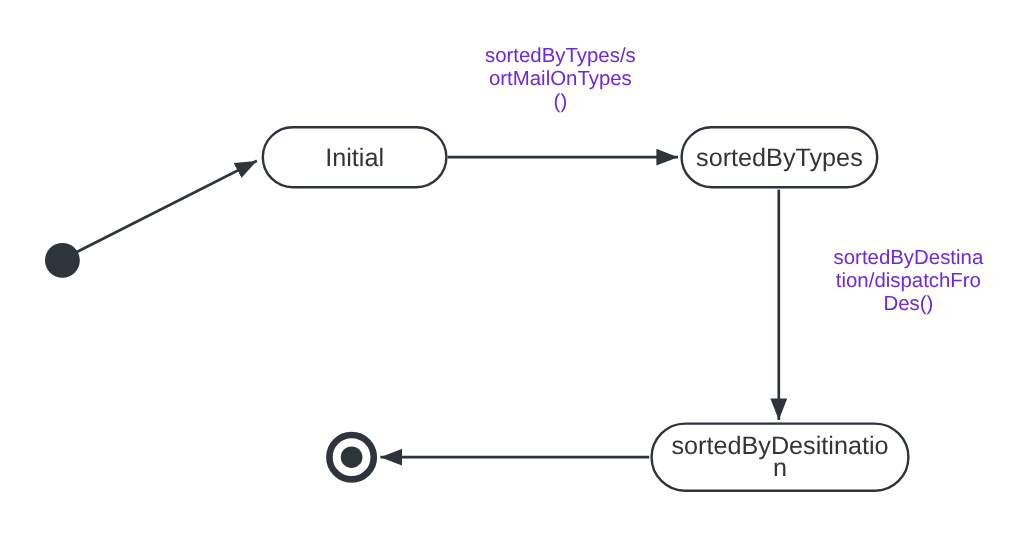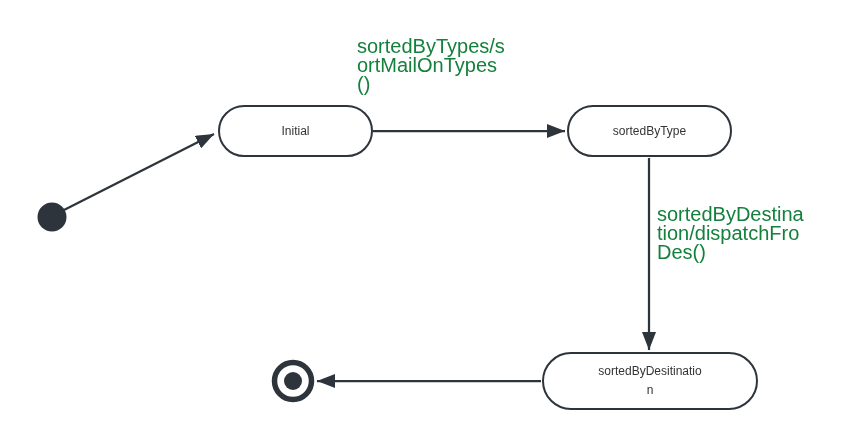--- a/index.html
+++ b/index.html
@@ -5,29 +5,29 @@
   html,body { margin:0; padding:0; background:#ffffff; }
   .canvas {
     position:relative; width:859px; height:447px; background:#ffffff;
     font-family:"Liberation Sans", sans-serif; overflow:hidden;
   }
   .edges-layer { position:absolute; left:0; top:0; width:859px; height:447px; }
   .state {
     position:absolute; box-sizing:border-box;
     display:flex; align-items:center; justify-content:center;
     background:#ffffff; border:2.5px solid #2d343c; border-radius:29px;
-    color:#343434; font-size:12px; line-height:19px; text-align:center;
+    color:#343434; font-size:21px; line-height:19px; text-align:center;
     white-space:pre-line;
   }
   .state-initial       { left:218px; top:105px; width:155px; height:52px; }
   .state-sortedbytype  { left:567px; top:105px; width:165px; height:52px; }
   .state-sortedbydest  { left:542px; top:352px; width:216px; height:58px; }
   .edge-label {
-    position:absolute; color:#15803d; font-size:20px; line-height:19px;
-    text-align:left; white-space:pre-line;
+    position:absolute; color:#6d28d9; font-size:17px; line-height:19px;
+    text-align:center; white-space:pre-line;
   }
   .label-t1 { left:357px; top:37px;  width:220px; }
   .label-t2 { left:657px; top:205px; width:200px; }
   .label-t3 { left:357px; top:307px; width:220px; }
 </style>
 </head>
 <body>
 
 <div class="canvas">
 
@@ -52,21 +52,21 @@
       <circle cx="293" cy="381" r="18.5" fill="#ffffff" stroke="#2d343c" stroke-width="5.5"></circle>
       <circle cx="293" cy="381" r="9" fill="#2d343c"></circle>
     </g>
   </svg>
 
   <div class="state state-initial">
     <span>Initial</span>
   </div>
 
   <div class="state state-sortedbytype">
-    <span>sortedByType</span>
+    <span>sortedByTypes</span>
   </div>
 
   <div class="state state-sortedbydest">
     <span>sortedByDesitinatio
 n</span>
   </div>
 
   <div class="edge-label label-t1">sortedByTypes/s
 ortMailOnTypes
 ()</div>

